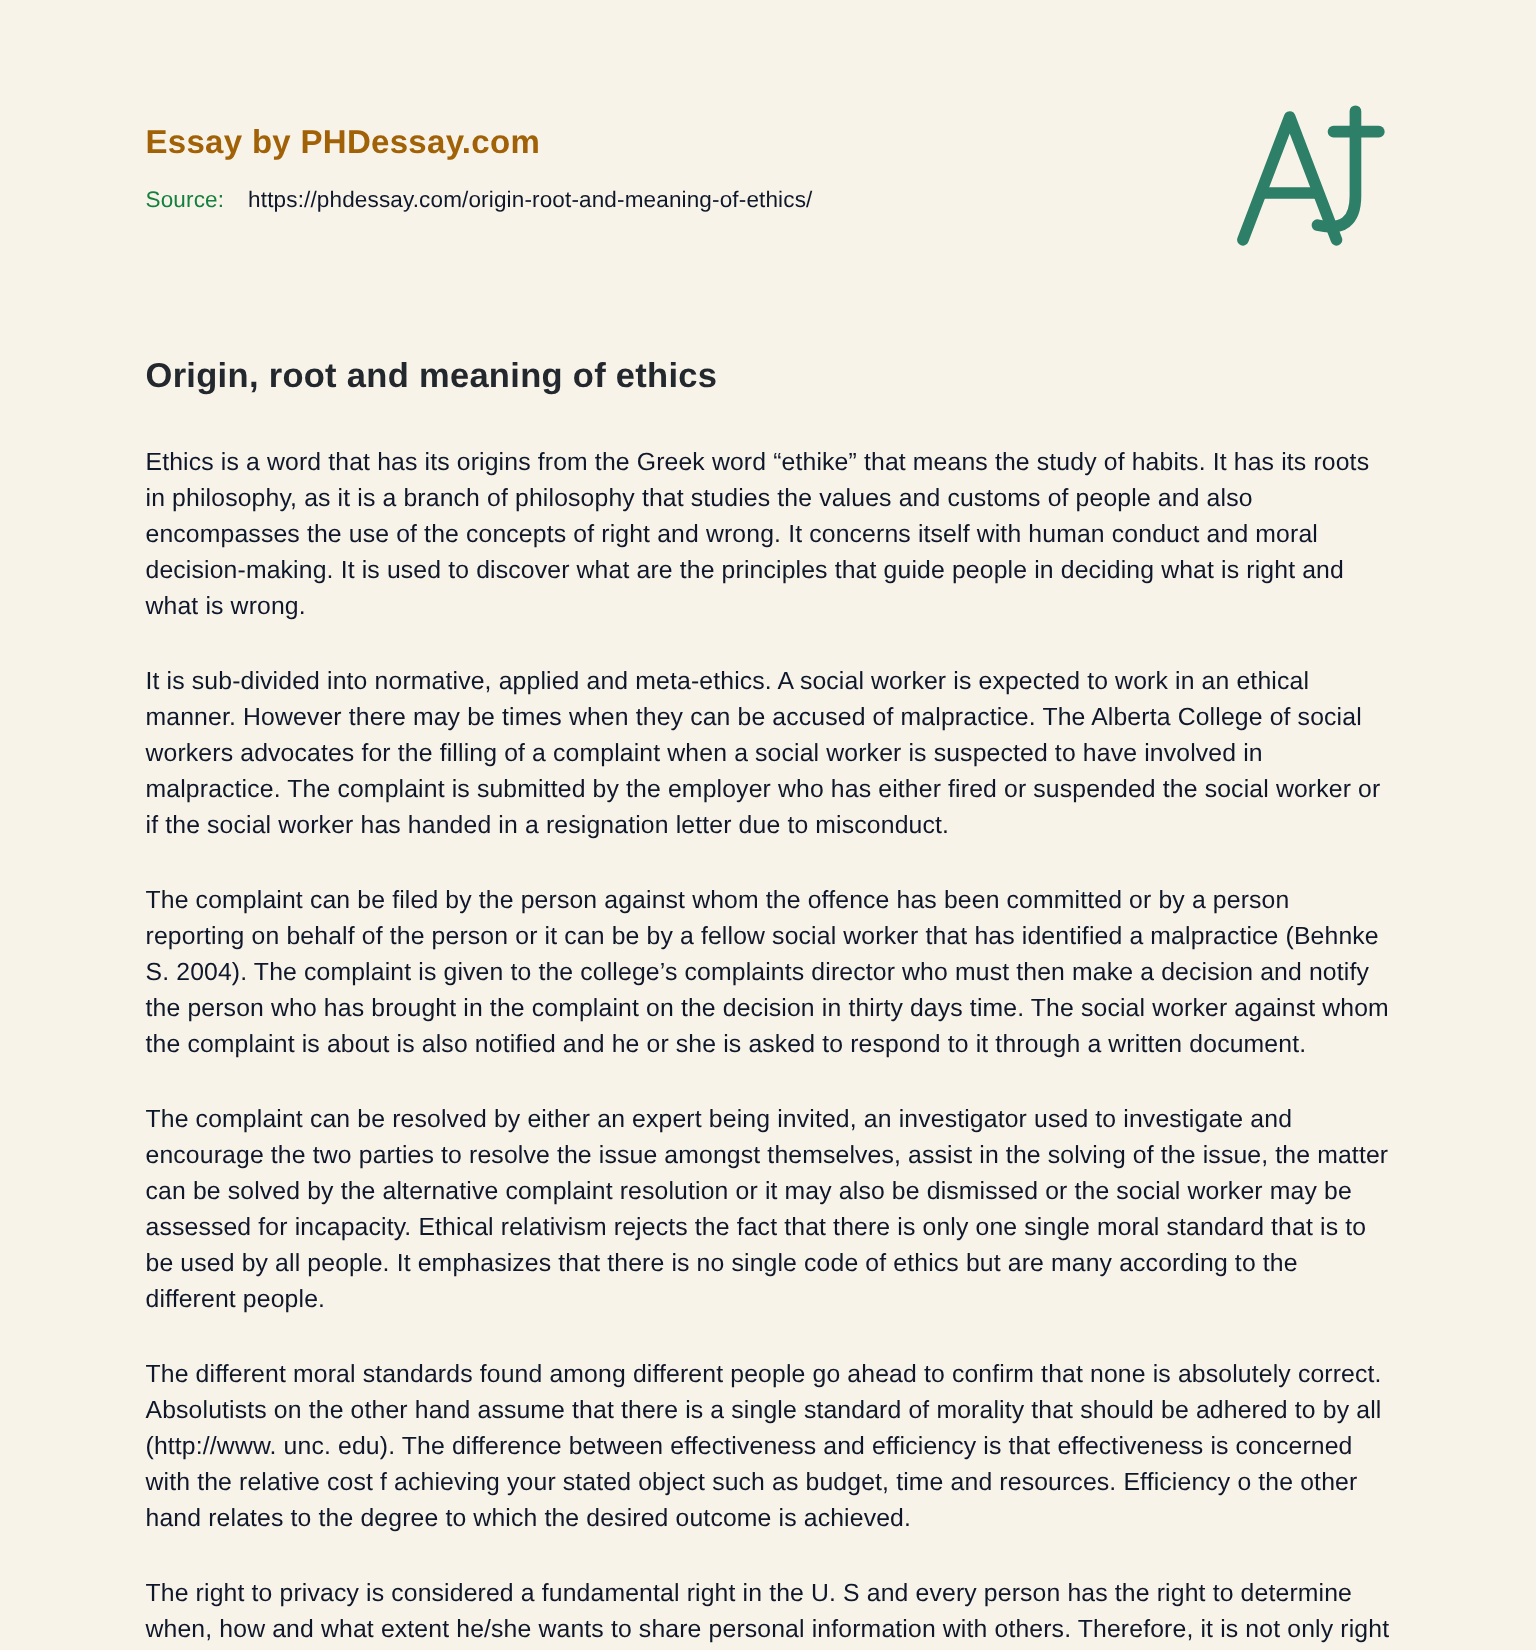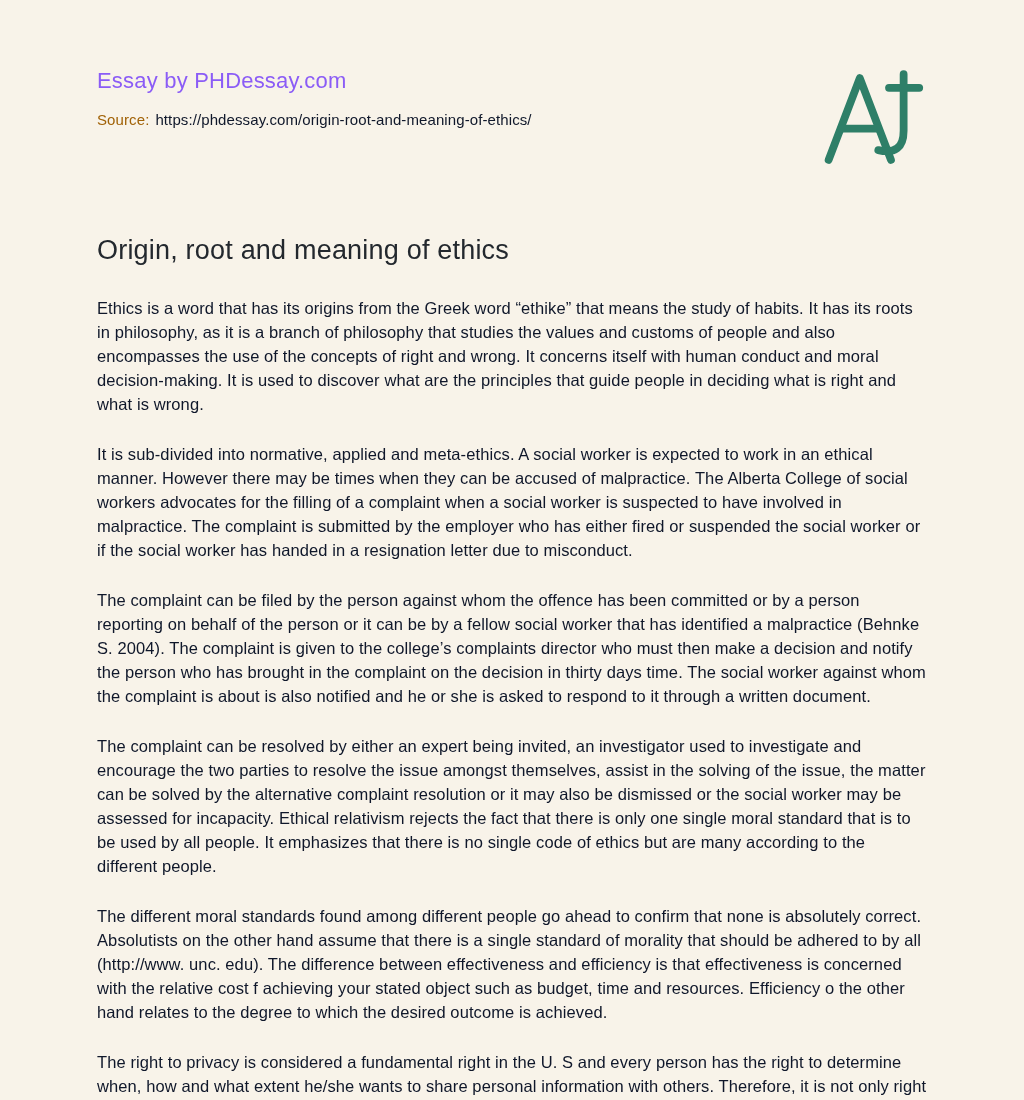--- a/index.html
+++ b/index.html
@@ -19,51 +19,51 @@
     height: 1100px;
     padding: 68px 97px 0 97px;
   }
   .header {
     display: flex;
     justify-content: space-between;
     align-items: flex-start;
     height: 100px;
   }
   .brand-title {
-    margin: 0 0 0 0;
+    margin: 14px 0 0 0;
     font-size: 22px;
-    font-weight: 400;
-    color: #8b5cf6;
+    font-weight: 700;
+    color: #a16207;
     letter-spacing: 0.2px;
   }
   .source-line {
     margin-top: 17px;
     font-size: 15px;
     letter-spacing: 0.1px;
   }
   .source-label {
-    color: #a16207;
-    margin-right: 6px;
+    color: #15803d;
+    margin-right: 16px;
   }
   .source-link {
     color: #0f172a;
     text-decoration: none;
   }
   .logo {
     width: 112px;
     height: 98px;
     flex: 0 0 auto;
     margin-top: 0px;
   }
   .logo svg { width: 100%; height: 100%; }
   .essay-title {
     margin: 62px 0 0 0;
-    font-size: 27px;
+    font-size: 23px;
     line-height: 40px;
-    font-weight: 400;
+    font-weight: 700;
     color: #23282e;
     letter-spacing: 0.2px;
   }
   .essay-paragraph {
     width: 830px;
     margin: 26px 0 0 0;
     font-size: 16.5px;
     line-height: 24px;
     color: #0f172a;
     letter-spacing: 0.1px;

